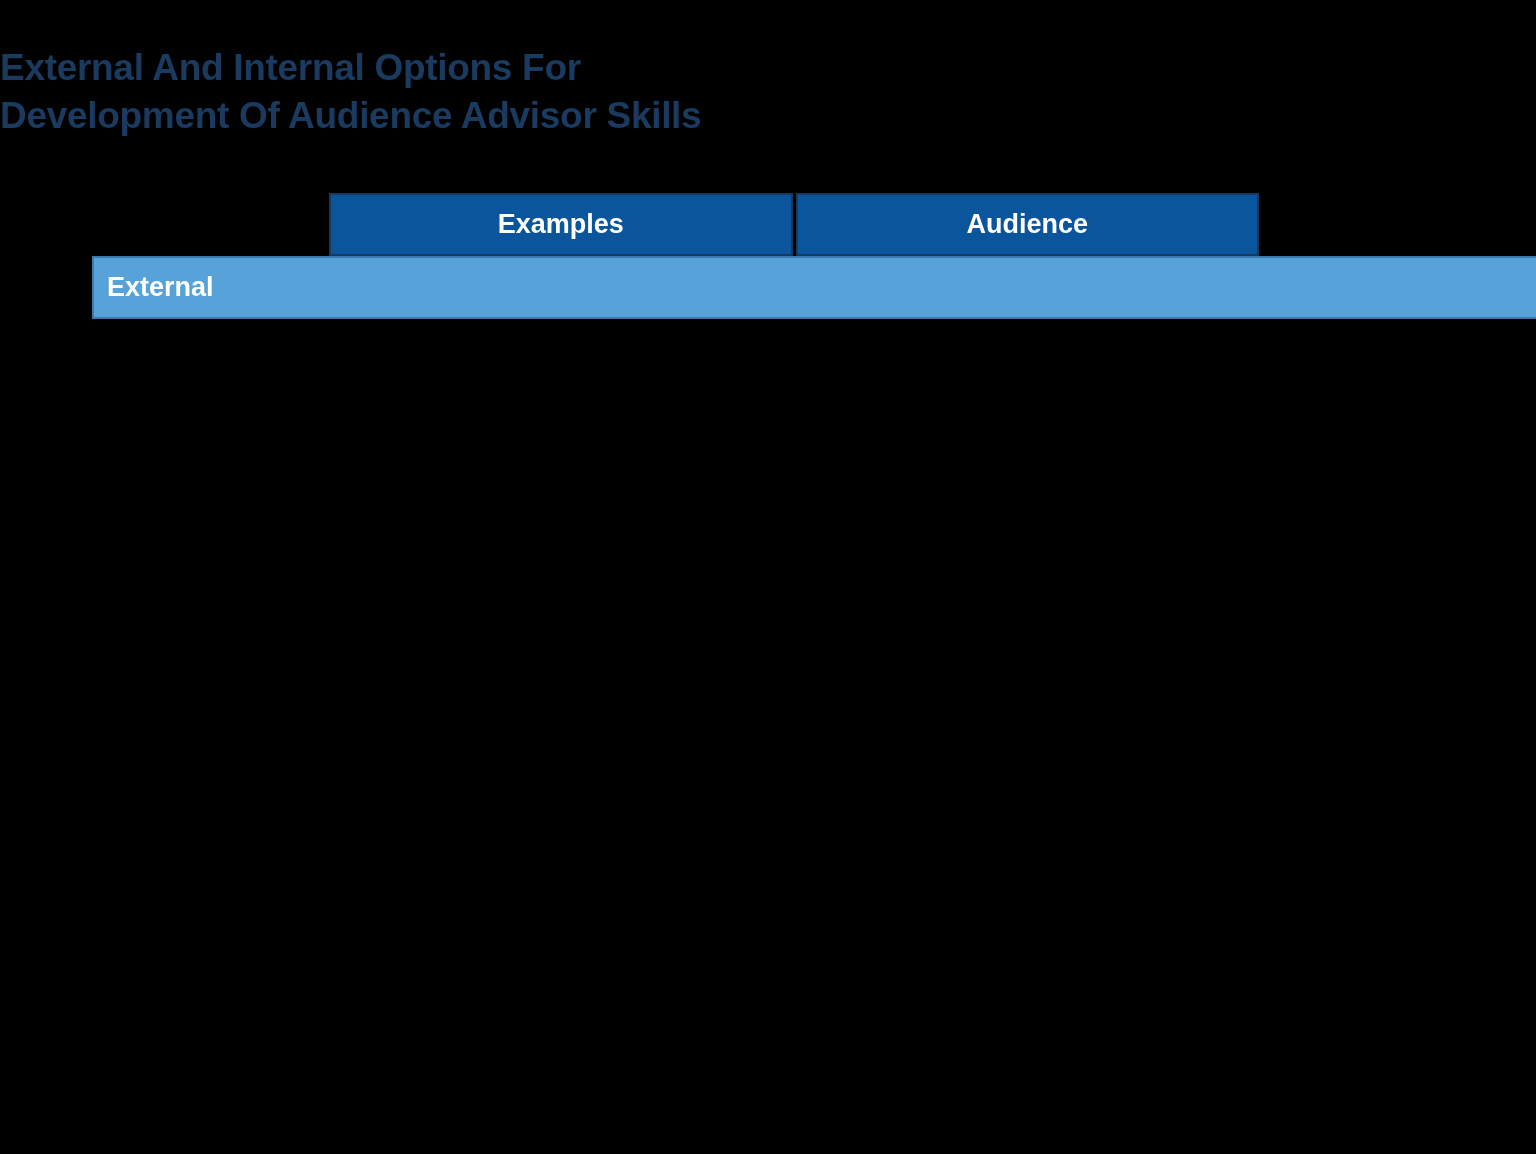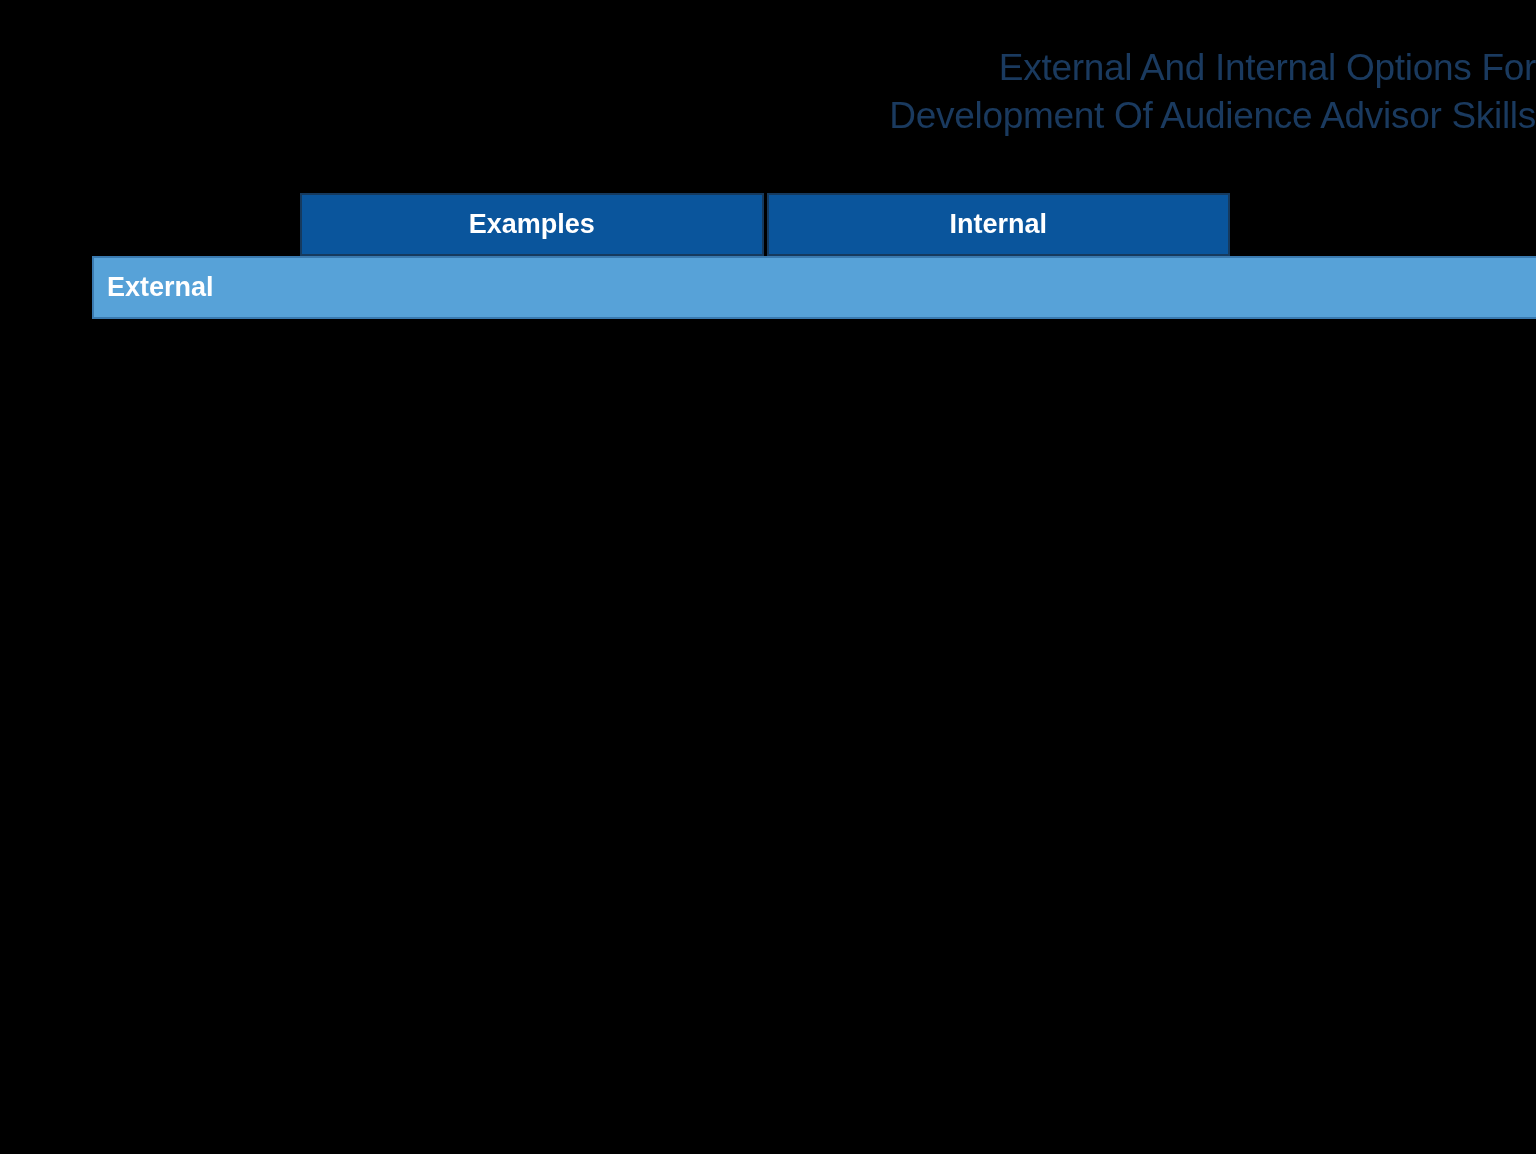--- a/index.html
+++ b/index.html
@@ -20,30 +20,30 @@
     overflow:hidden;
   }
   .canvas{
     position:relative;
     width:1536px;height:1154px;
     background:var(--background);
   }
   .title{
     position:absolute;
     top:44px;left:0;width:100%;
-    text-align:right;
+    text-align:left;
     color:var(--title-text);
     font-size:37px;
     line-height:48px;
-    font-weight:normal;
+    font-weight:bold;
     letter-spacing:-0.3px;
   }
   .header-row{
     position:absolute;
-    left:300px;top:193px;
+    left:329px;top:193px;
     width:930px;height:63px;
     display:flex;
     gap:3px;
     box-sizing:border-box;
   }
   .header-cell{
     flex:1 1 0;
     background:var(--header-bg);
     border:2px solid var(--header-border);
     box-sizing:border-box;
@@ -77,21 +77,21 @@
 
 <div class="canvas">
 
   <div class="title">
     <div>External And Internal Options For</div>
     <div>Development Of Audience Advisor Skills</div>
   </div>
 
   <div class="header-row">
     <div class="header-cell">Examples</div>
-    <div class="header-cell">Internal</div>
+    <div class="header-cell">Audience</div>
   </div>
 
   <div class="band band-external">
     <span>External</span>
   </div>
 
 
 </div>
 
 </body></html>

